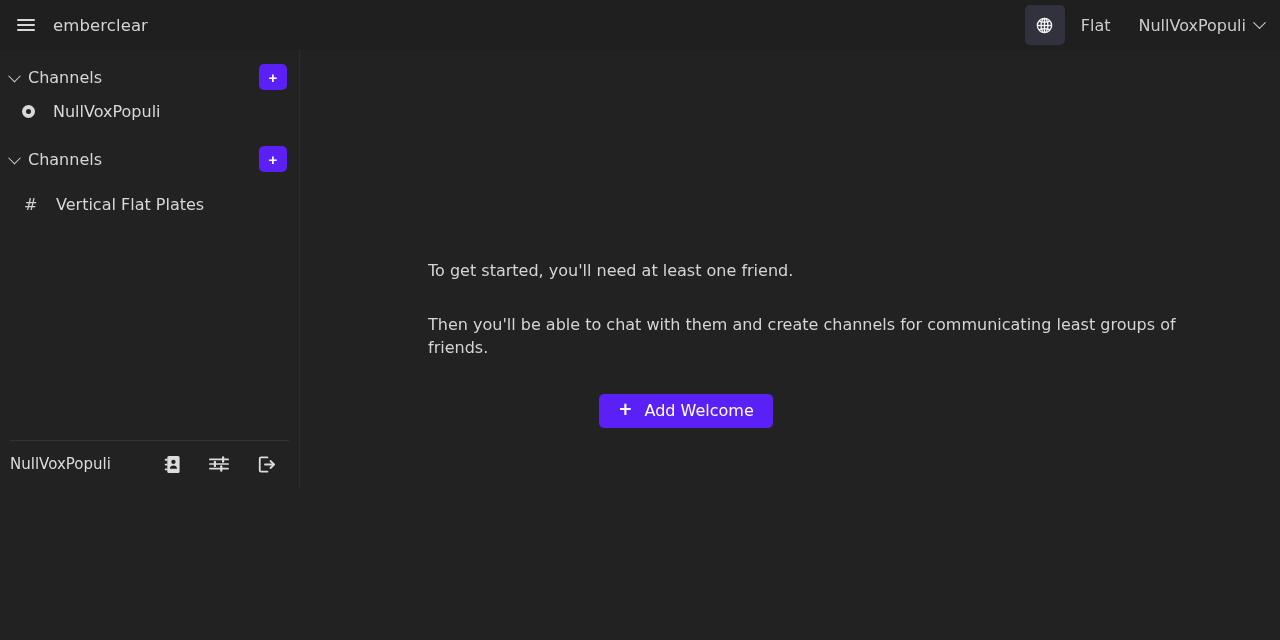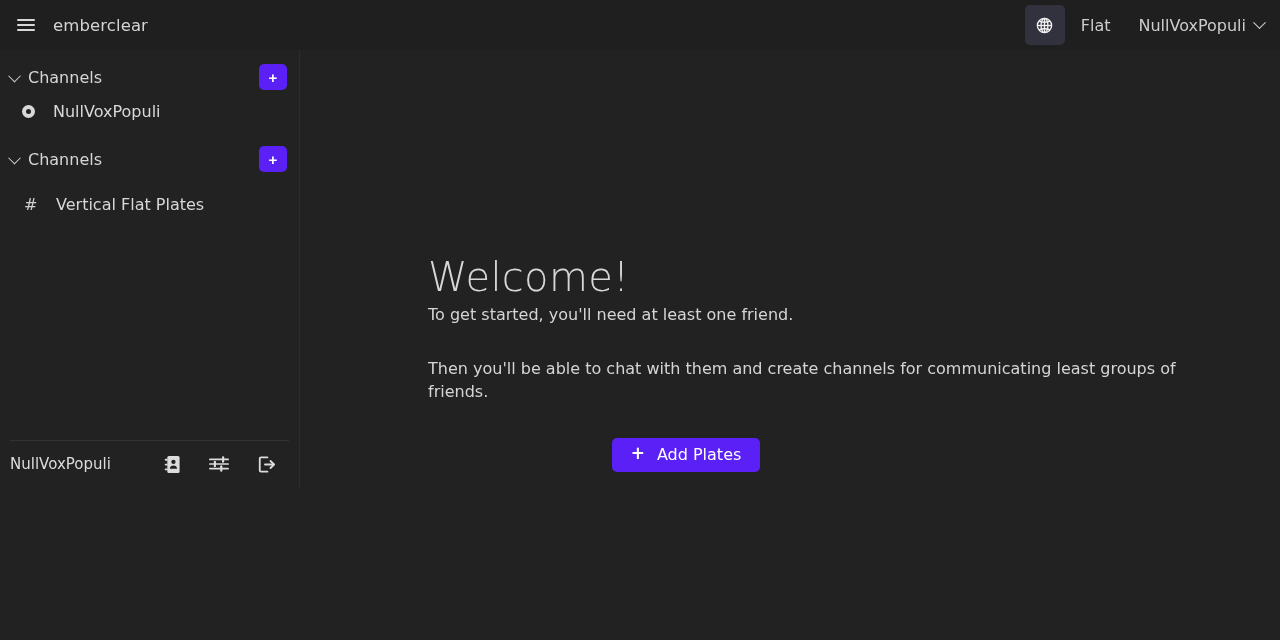--- a/index.html
+++ b/index.html
@@ -441,27 +441,26 @@
               <line x1="17.4" y1="10" x2="8.4" y2="10"></line>
             </svg>
           </button>
 
         </div>
       </div>
     </div>
 
     <div class="main">
       <div class="welcome-wrap">
-        <div class="welcome-title">Welcome!</div>
         <div class="welcome-line">To get started, you'll need at least one friend.</div>
         <div class="welcome-line second">Then you'll be able to chat with them and create channels for communicating least groups of friends.</div>
 
         <div class="cta-wrap">
           <button class="add-friend-btn">
             <span class="add-friend-plus">+</span>
-            <span>Add Plates</span>
+            <span>Add Welcome</span>
           </button>
         </div>
       </div>
     </div>
 
   </div>
 </div>
 
 </body></html>

